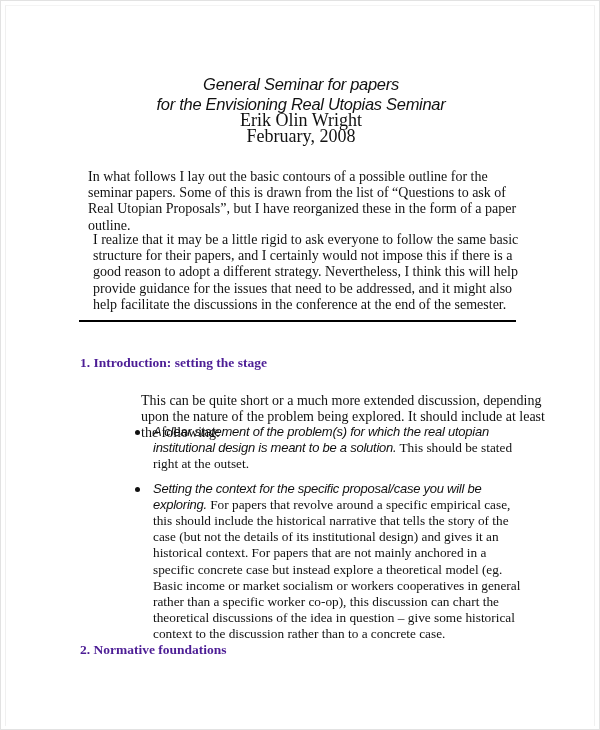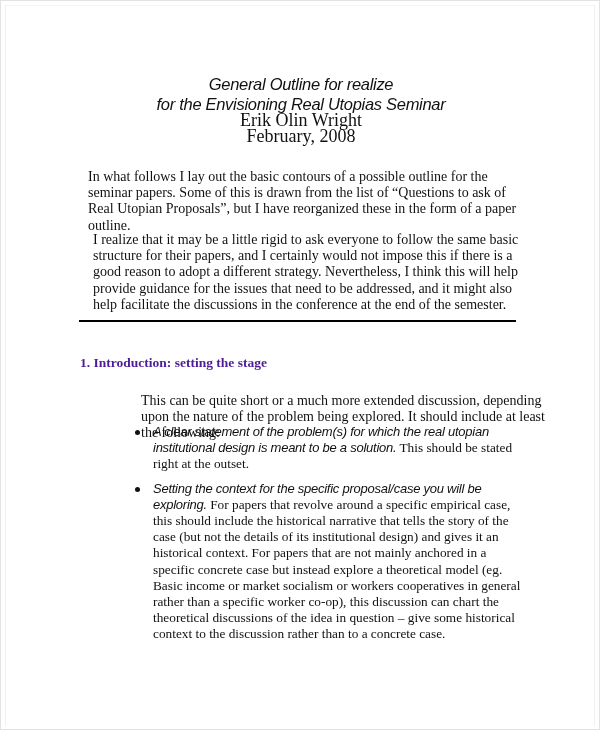--- a/index.html
+++ b/index.html
@@ -43,21 +43,21 @@
   }
   .bullet .lead { font-size: 13px; letter-spacing: -0.25px; }
   .p4 { left: 116px; top: 665px; width: 420px; }
 </style>
 </head>
 <body>
 
 <div class="page">
   <div class="page-inner-edge"></div>
 
-  <div class="title title1 sansit">General Outline for realize</div>
+  <div class="title title1 sansit">General Seminar for papers</div>
   <div class="title title2 sansit">for the Envisioning Real Utopias Seminar</div>
   <div class="meta author serif">Erik Olin Wright</div>
   <div class="meta date serif">February, 2008</div>
 
   <p class="para p1 serif">In what follows I lay out the basic contours of a possible outline for the seminar papers. Some of this is drawn from the list of “Questions to ask of Real Utopian Proposals”, but I have reorganized these in the form of a paper outline.</p>
   <p class="para p2 serif">I realize that it may be a little rigid to ask everyone to follow the same basic structure for their papers, and I certainly would not impose this if there is a good reason to adopt a different strategy. Nevertheless, I think this will help provide guidance for the issues that need to be addressed, and it might also help facilitate the discussions in the conference at the end of the semester.</p>
 
   <div class="rule"></div>
 
   <h2 class="heading h1">1. Introduction: setting the stage</h2>
@@ -67,13 +67,14 @@
     <li class="bullet serif">
       <span class="bullet-dot"></span>
       <span class="lead sansit">A clear statement of the problem(s) for which the real utopian institutional design is meant to be a solution.</span><span> This should be stated right at the outset.</span>
     </li>
     <li class="bullet serif">
       <span class="bullet-dot"></span>
       <span class="lead sansit">Setting the context for the specific proposal/case you will be exploring.</span><span> For papers that revolve around a specific empirical case, this should include the historical narrative that tells the story of the case (but not the details of its institutional design) and gives it an historical context. For papers that are not mainly anchored in a specific concrete case but instead explore a theoretical model (eg. Basic income or market socialism or workers cooperatives in general rather than a specific worker co-op), this discussion can chart the theoretical discussions of the idea in question – give some historical context to the discussion rather than to a concrete case.</span>
     </li>
   </ul>
 
+  <h2 class="heading h2">2. Normative foundations</h2>
 </div>
 
 </body></html>

